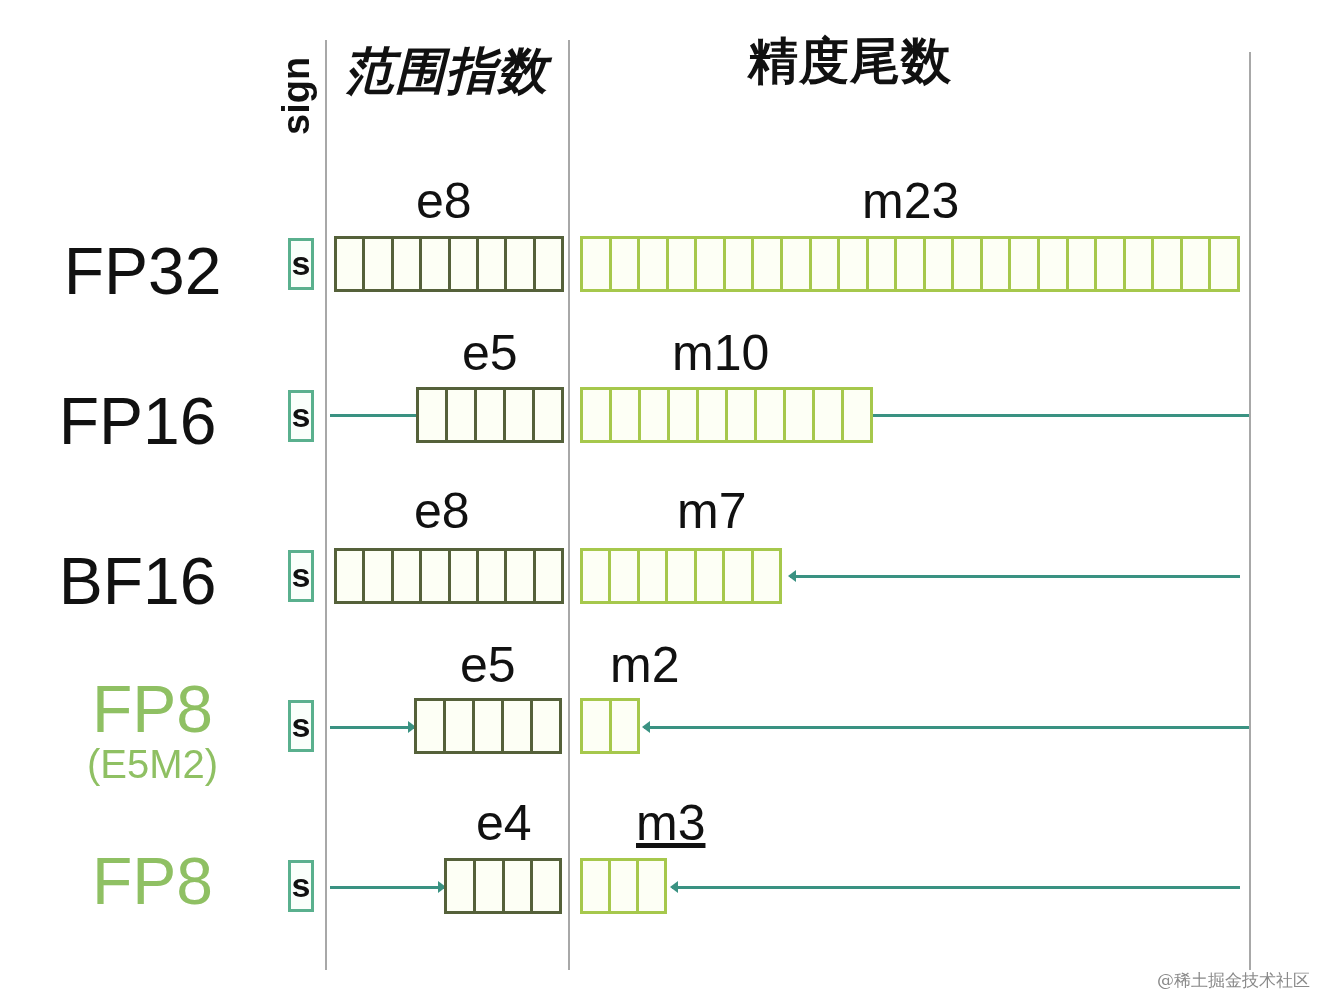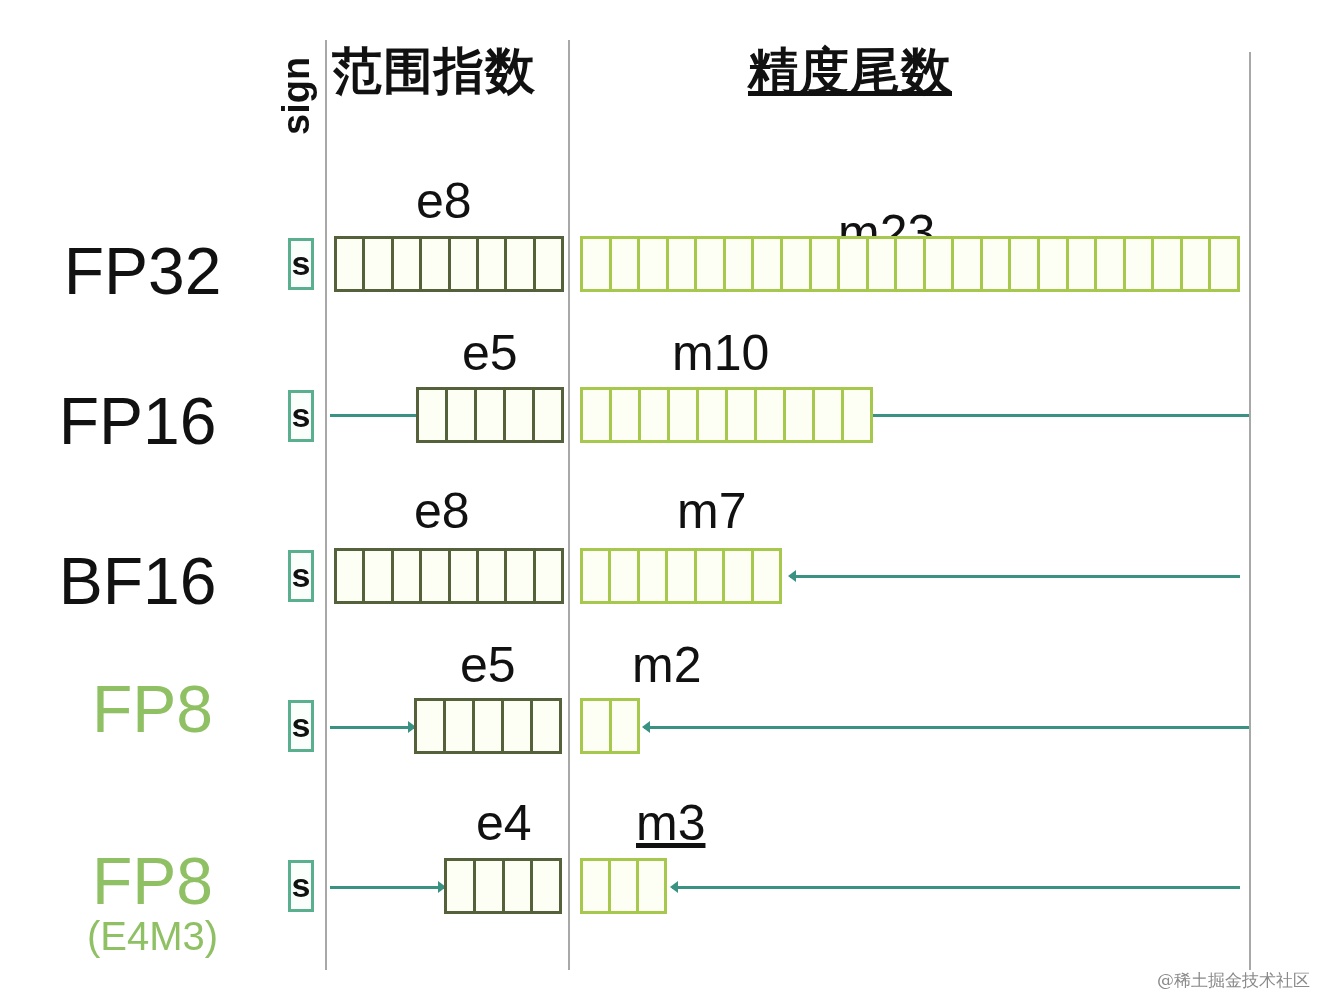--- a/index.html
+++ b/index.html
@@ -27,28 +27,28 @@
   .wm{position:absolute;right:8px;bottom:6px;font-family:"DejaVu Serif",serif;font-size:17px;color:#8a8a8a;margin-left:12px;}
 </style>
 </head>
 <body>
 
 <div class="vline" style="left:325px;top:40px;height:930px;"></div>
 <div class="vline" style="left:568px;top:40px;height:930px;"></div>
 <div class="vline" style="left:1249px;top:52px;height:918px;"></div>
 
 <div class="sign-hdr">sign</div>
-<div class="hdr" style="left:332px;top:38px;">范围指数</div>
-<div class="hdr" style="left:748px;top:38px;text-decoration:underline;">精度尾数</div>
+<div class="hdr" style="left:344px;top:38px;font-style:italic;">范围指数</div>
+<div class="hdr" style="left:748px;top:28px;">精度尾数</div>
 
 <div class="fmt" style="left:40px;top:238px;width:205px;">
   <div class="main">FP32</div>
 </div>
 <div class="lbl" style="left:416px;top:172px;">e8</div>
-<div class="lbl" style="left:838px;top:172px;margin-top:32px;">m23</div>
+<div class="lbl" style="left:862px;top:172px;">m23</div>
 <div class="sbox" style="left:288px;top:238px;">s</div>
 <div class="bits exp" style="left:334px;top:236px;width:230px;">
     <div class="cell"></div>
     <div class="cell"></div>
     <div class="cell"></div>
     <div class="cell"></div>
     <div class="cell"></div>
     <div class="cell"></div>
     <div class="cell"></div>
     <div class="cell"></div>
@@ -129,41 +129,41 @@
     <div class="cell"></div>
     <div class="cell"></div>
     <div class="cell"></div>
     <div class="cell"></div>
     <div class="cell"></div>
   </div>
 <div class="conn arrow-l" style="left:790px;top:575px;width:450px;"></div>
 
 <div class="fmt green" style="left:50px;top:676px;width:205px;">
   <div class="main">FP8</div>
+  <div class="sub">(E5M2)</div>
 </div>
 <div class="lbl" style="left:460px;top:636px;">e5</div>
-<div class="lbl" style="left:632px;top:636px;">m2</div>
+<div class="lbl" style="left:610px;top:636px;">m2</div>
 <div class="sbox" style="left:288px;top:700px;">s</div>
 <div class="conn arrow-r" style="left:330px;top:726px;width:84px;"></div>
 <div class="bits exp" style="left:414px;top:698px;width:148px;">
     <div class="cell"></div>
     <div class="cell"></div>
     <div class="cell"></div>
     <div class="cell"></div>
     <div class="cell"></div>
   </div>
 <div class="bits man" style="left:580px;top:698px;width:60px;">
     <div class="cell"></div>
     <div class="cell"></div>
   </div>
 <div class="conn arrow-l" style="left:644px;top:726px;width:605px;"></div>
 
 <div class="fmt green" style="left:50px;top:848px;width:205px;">
   <div class="main">FP8</div>
-  <div class="sub">(E4M3)</div>
 </div>
 <div class="lbl" style="left:476px;top:794px;">e4</div>
 <div class="lbl" style="left:636px;top:794px;text-decoration:underline;">m3</div>
 <div class="sbox" style="left:288px;top:860px;">s</div>
 <div class="conn arrow-r" style="left:330px;top:886px;width:114px;"></div>
 <div class="bits exp" style="left:444px;top:858px;width:118px;">
     <div class="cell"></div>
     <div class="cell"></div>
     <div class="cell"></div>
     <div class="cell"></div>

